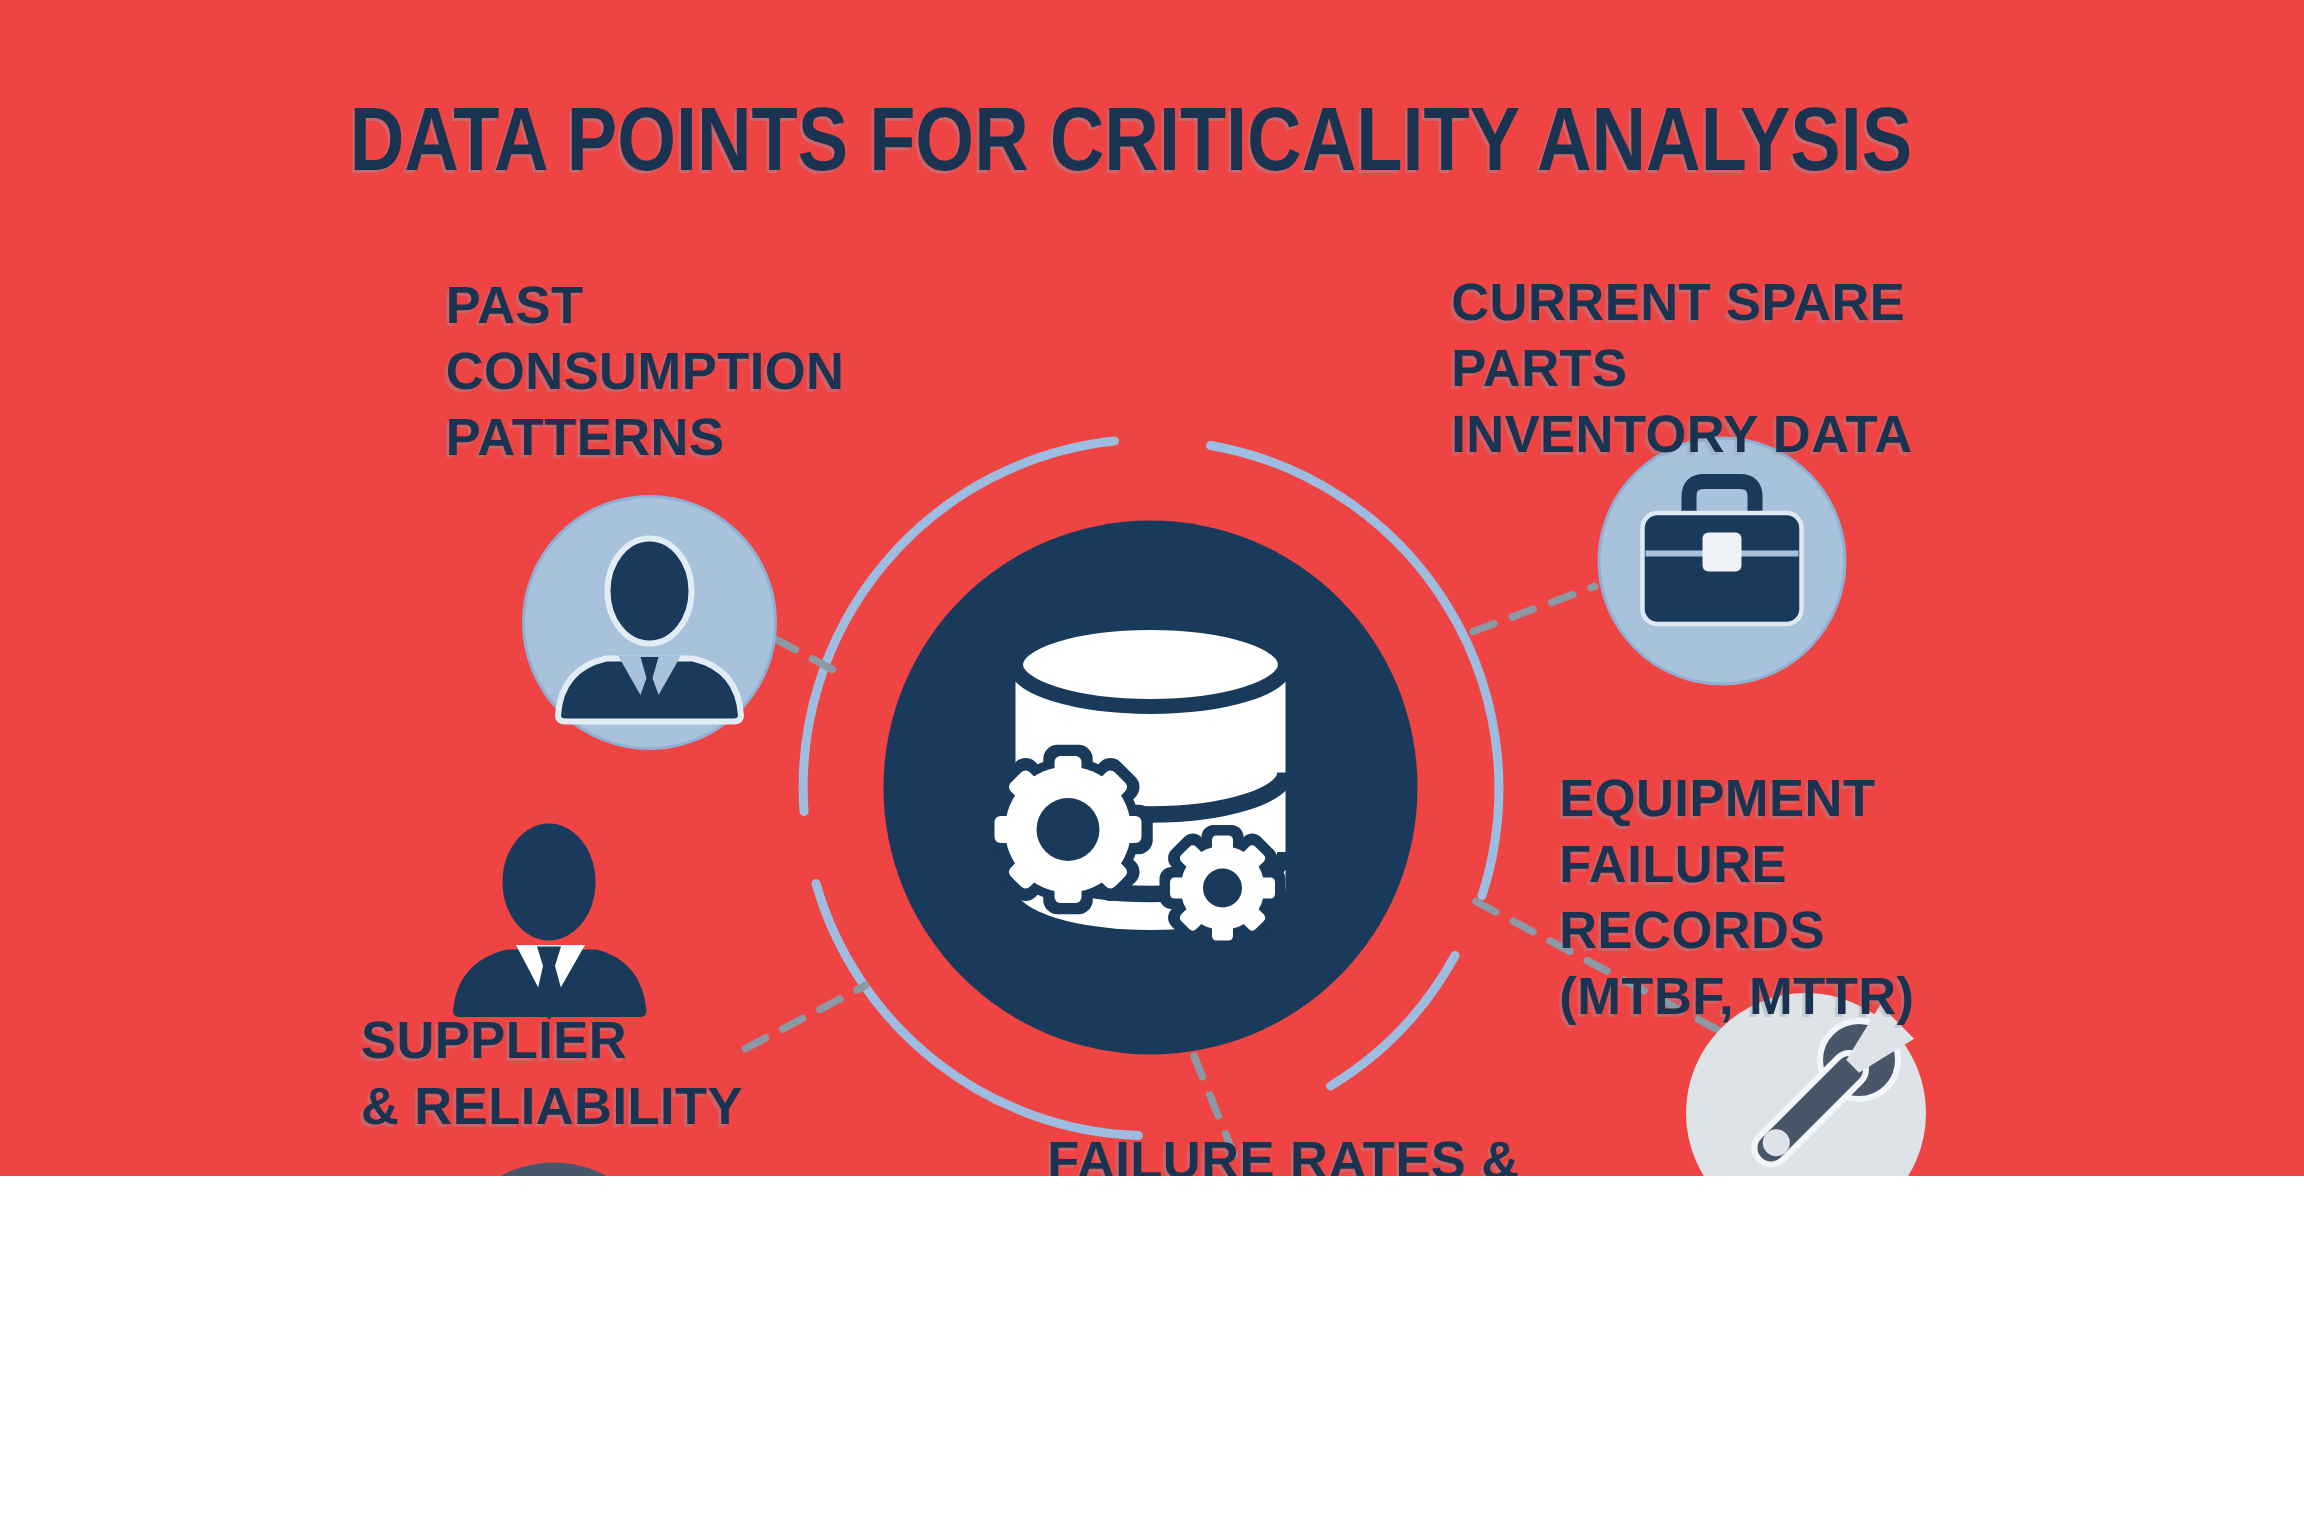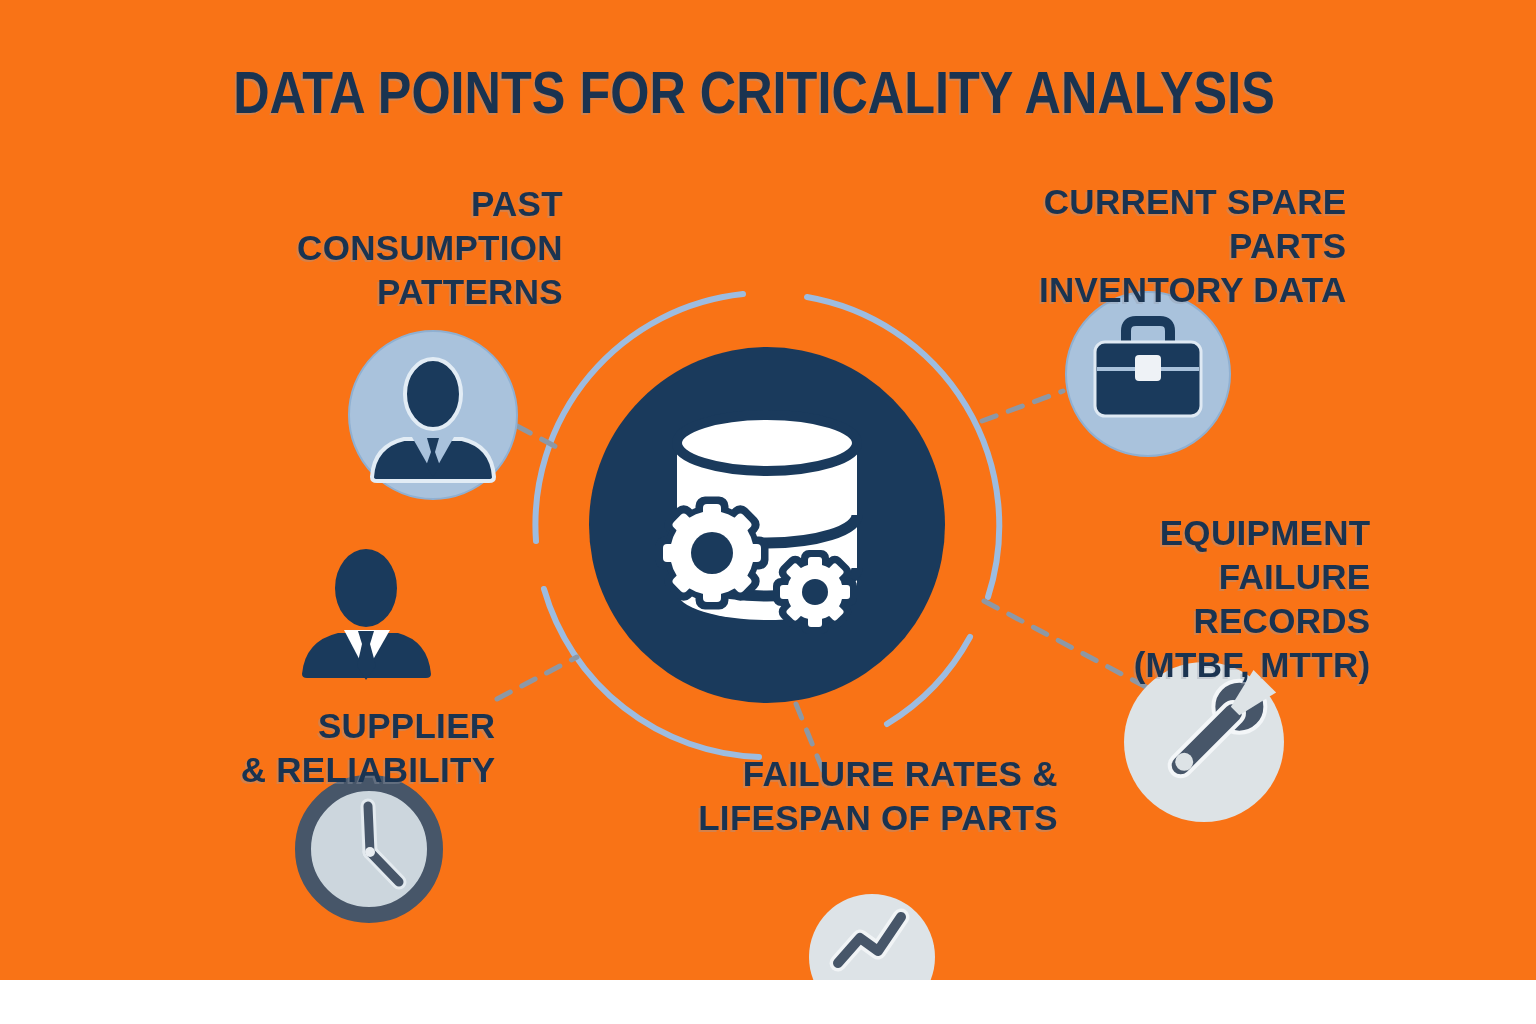--- a/index.html
+++ b/index.html
@@ -1,25 +1,25 @@
 <!DOCTYPE html>
 <html style="--navy: #1a3a5c; --text-navy: #1a3350; --ring-blue: #9dbce0; --light-blue: #a9c2dc; --light-blue-border: #8fb0d2; --slate: #475669; --light-gray: #dde3e6; --lighter-gray: #dde3e7; --clock-face: #ccd6dd; --dash-gray: #8d98a5;"><head>
 <meta charset="utf-8">
 <style>
   html,body{margin:0;padding:0;background:#fff;}
-  .stage{position:relative;width:1536px;height:980px;background:#f97316;overflow:hidden;
+  .stage{position:relative;width:1536px;height:784px;background:#ef4444;overflow:hidden;
          font-family:"Liberation Sans",sans-serif;}
   svg.canvas{position:absolute;left:0;top:0;width:1536px;height:1024px;}
 
   .page-title{position:absolute;left:754px;top:58px;transform:translateX(-50%) scaleX(.84);
     transform-origin:center top;white-space:nowrap;font-weight:700;font-size:60px;
     color:var(--text-navy);letter-spacing:0;
     text-shadow:-2px 2px 0 rgba(150,156,168,.38);}
 
-  .node-label{position:absolute;transform:translateX(-50%);text-align:right;
+  .node-label{position:absolute;transform:translateX(-50%);text-align:left;
     font-weight:700;font-size:35px;line-height:44px;color:var(--text-navy);
     white-space:pre-line;letter-spacing:.3px;
     text-shadow:-2px 2px 0 rgba(150,156,168,.35);}
 
   .ring-arc{fill:none;stroke:var(--ring-blue);stroke-width:6;stroke-linecap:round;}
   .dash-line{stroke:var(--dash-gray);stroke-width:5;stroke-linecap:round;
     stroke-dasharray:15 13;fill:none;}
   .fill-navy{fill:var(--navy);}
   .fill-white{fill:#ffffff;}
   .sep-arc{fill:none;stroke:var(--navy);stroke-width:11;}
@@ -190,18 +190,18 @@
 CONSUMPTION
 PATTERNS</div>
 
   <div class="node-label" style="left:1157px;top:180px;">CURRENT SPARE PARTS
 INVENTORY DATA</div>
 
   <div class="node-label" style="left:1205px;top:511px;">EQUIPMENT
 FAILURE RECORDS
 (MTBF, MTTR)</div>
 
-  <div class="node-label" style="left:368px;top:704px;">SUPPLIER
+  <div class="node-label" style="left:368px;top:672px;">SUPPLIER
 &amp; RELIABILITY</div>
 
   <div class="node-label" style="left:878px;top:752px;">FAILURE RATES &amp;
 LIFESPAN OF PARTS</div>
 </div>
 
 </body></html>

